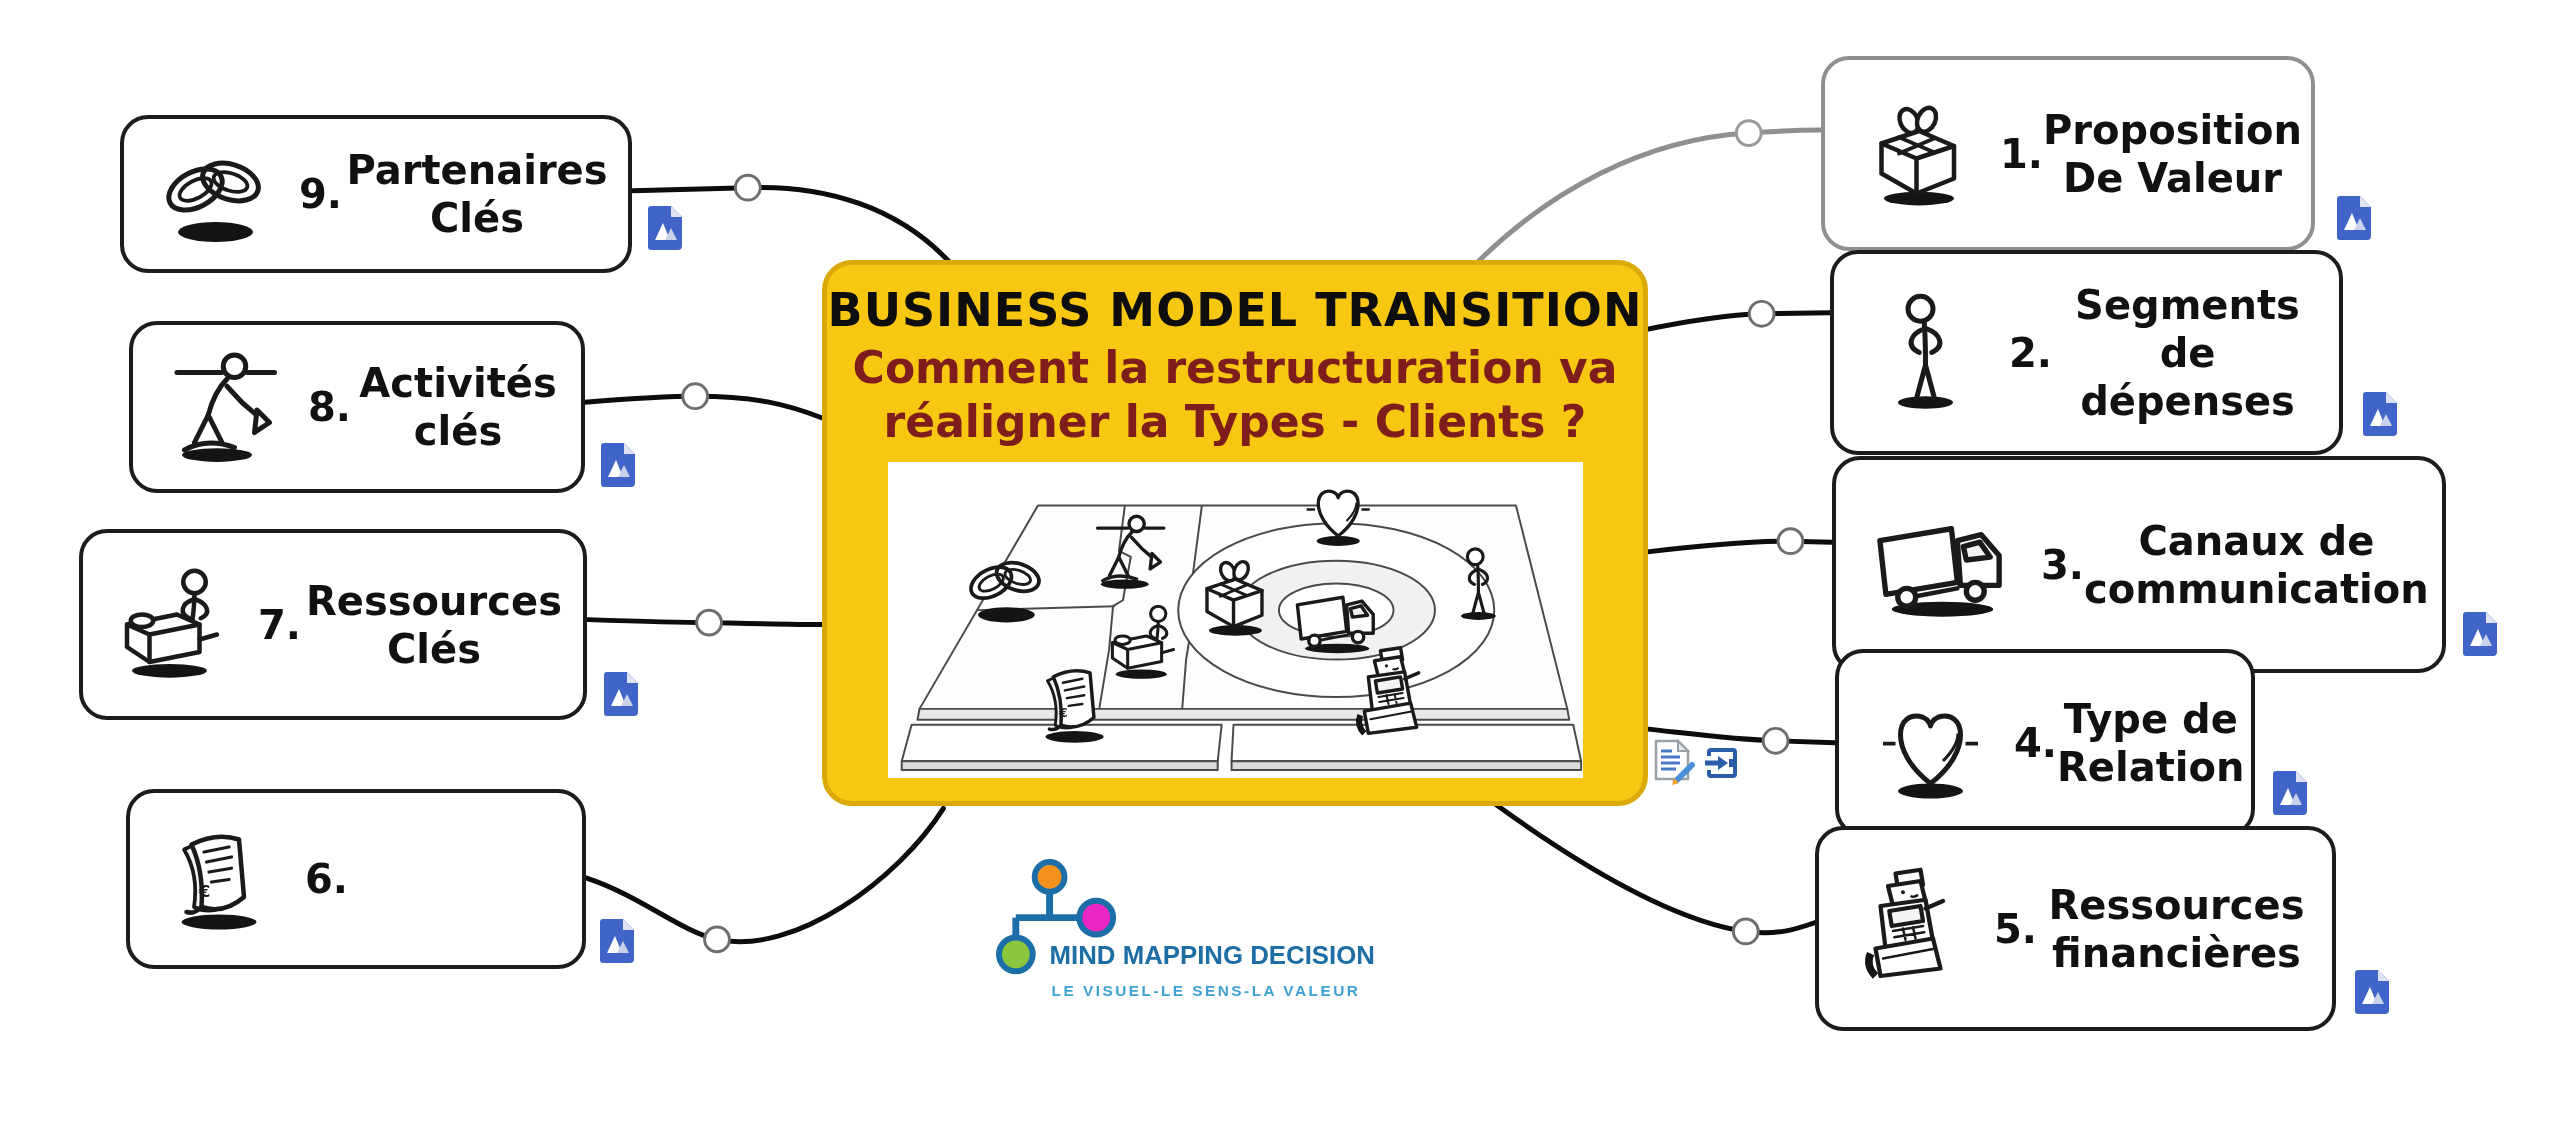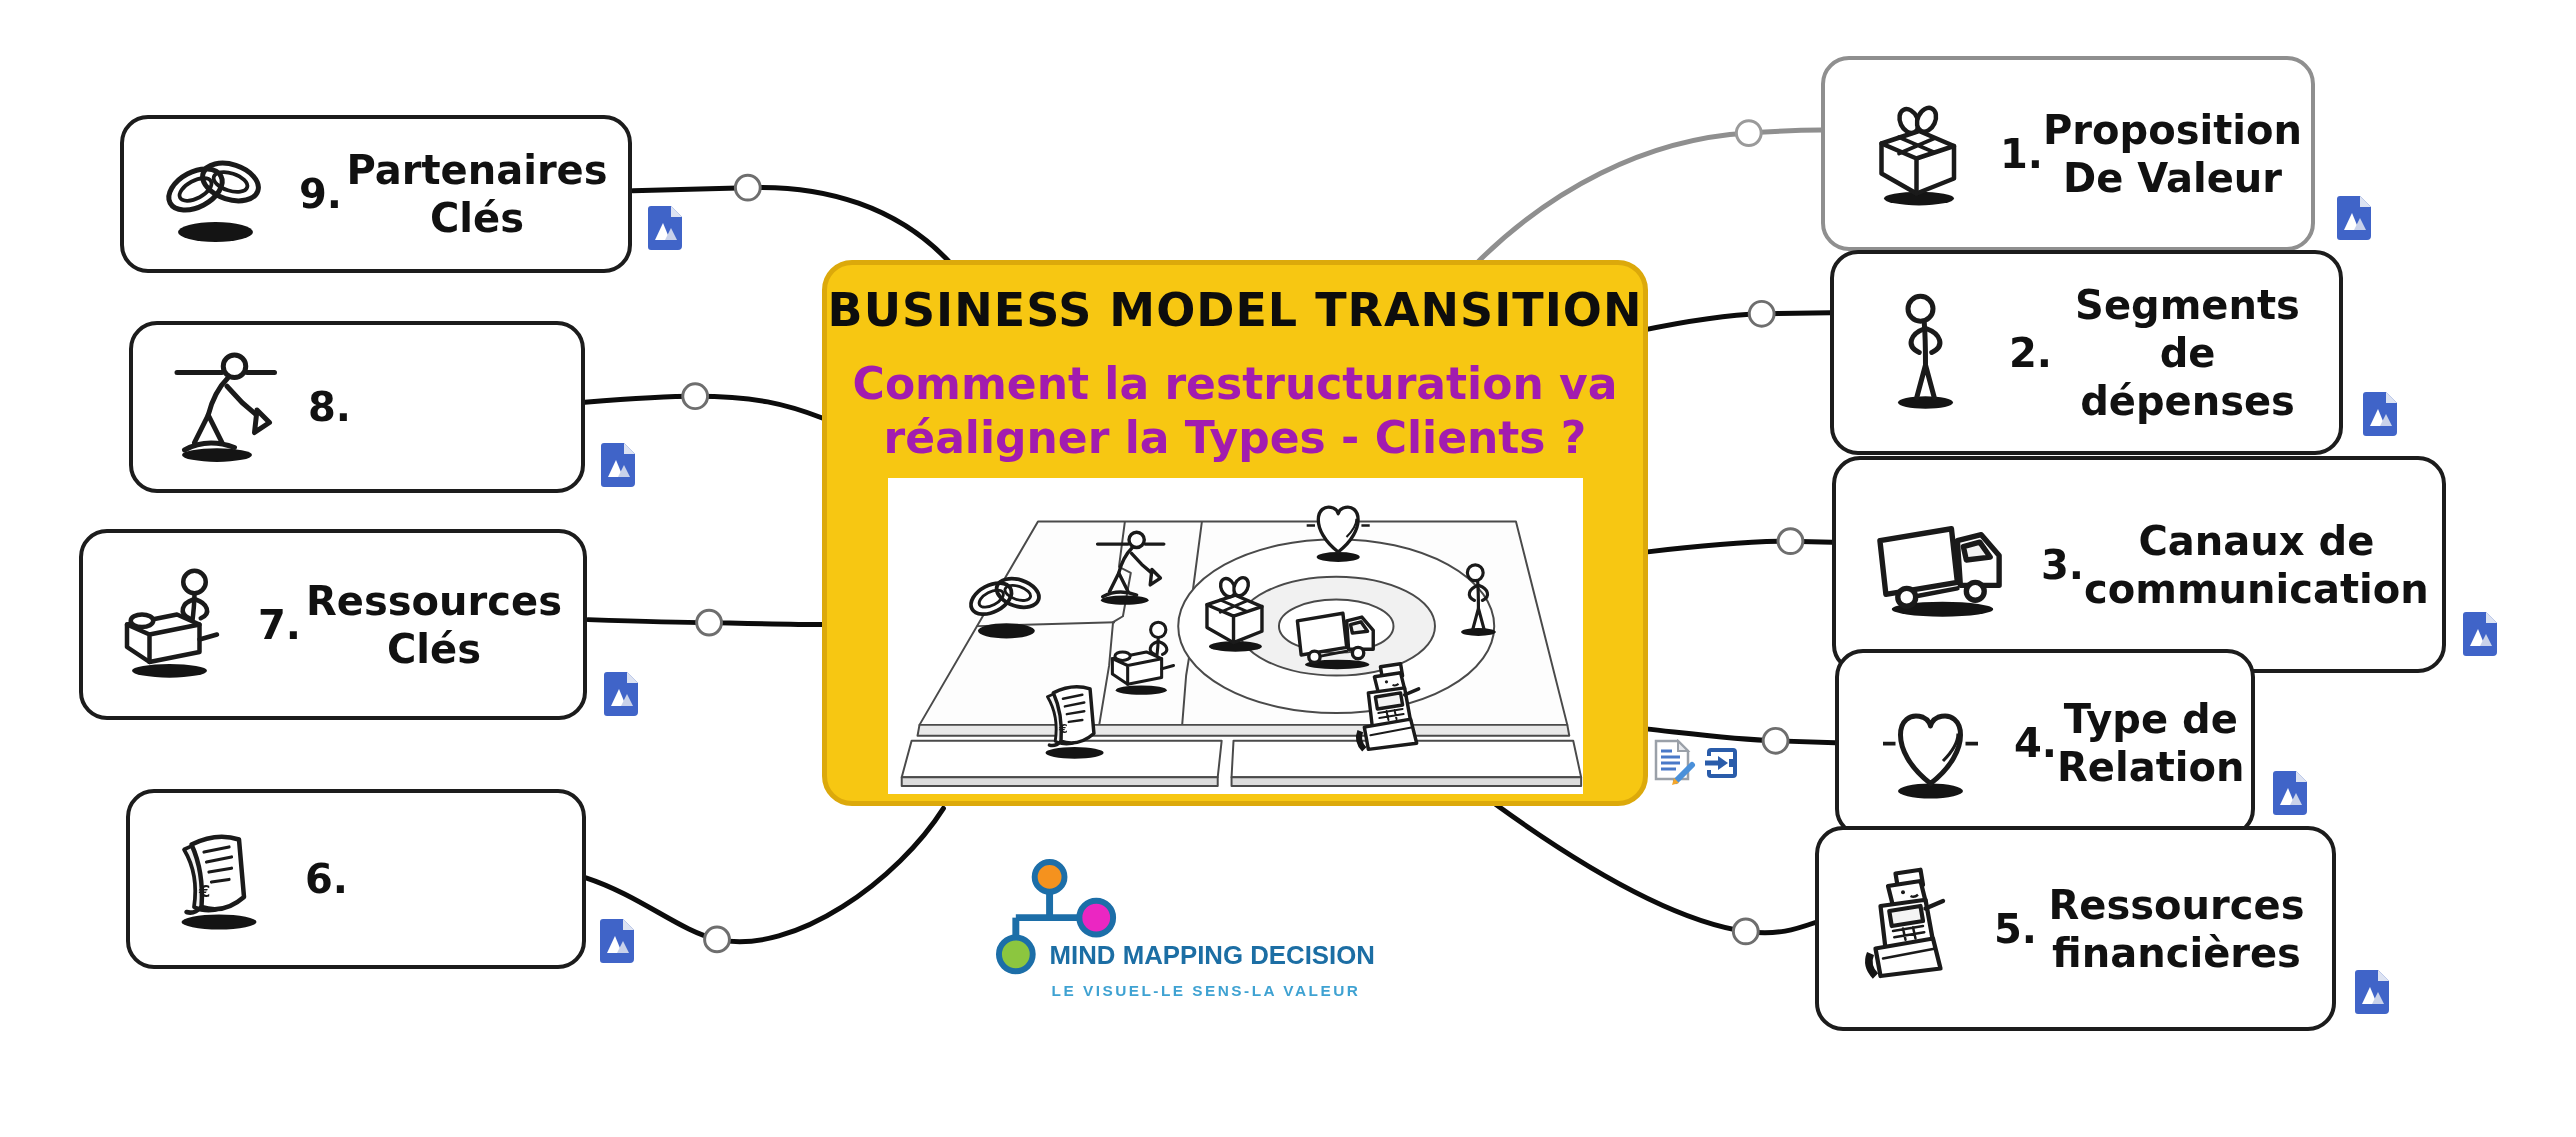--- a/index.html
+++ b/index.html
@@ -16,21 +16,21 @@
   .bicon{flex:0 0 auto;width:147px;height:125px;margin-left:18px;}
   .lbl{flex:1;display:flex;align-items:center;font-weight:bold;font-size:40px;color:#111;padding-right:16px;}
   .num{margin-left:10px;}
   .txt{flex:1;text-align:center;line-height:1.2;}
   .central{
     position:absolute;left:822px;top:260px;width:826px;height:546px;
     background:#F7C712;border:5px solid #DCA90B;border-radius:30px;z-index:2;
     box-sizing:border-box;text-align:center;
   }
   .ctitle{margin-top:18px;font-size:46px;font-weight:bold;color:#0d0d0d;letter-spacing:1px;white-space:nowrap;}
-  .csub{font-size:44px;font-weight:bold;color:#a21caf;line-height:1.22;margin-top:20px;}
+  .csub{font-size:44px;font-weight:bold;color:#7f1d1d;line-height:1.22;margin-top:4px;}
   .cimg{width:695px;height:316px;background:#ffffff;margin:14px auto 0;}
   .floaticon{position:absolute;z-index:3;}
   .logo{position:absolute;left:994px;top:852px;z-index:2;}
 </style>
 </head>
 <body>
 
 <svg width="0" height="0" style="position:absolute" aria-hidden="true">
   <defs>
     <symbol id="sym-rings" viewBox="0 0 100 100">
@@ -222,20 +222,21 @@
 <svg class="floaticon" style="left:647px;top:205px;width:36px;height:46px;" viewBox="0 0 36 46">
     <use href="#sym-doc"></use>
   </svg>
 
 <div class="node" style="left:129px;top:321px;width:456px;height:172px;">
   <svg class="bicon" viewBox="0 0 100 100">
       <use href="#sym-digger"></use>
     </svg>
   <div class="lbl">
     <span class="num">8.</span>
+    <span class="txt"><span>Activités</span><br><span>clés</span></span>
   </div>
 </div>
 <svg class="floaticon" style="left:600px;top:442px;width:36px;height:46px;" viewBox="0 0 36 46">
     <use href="#sym-doc"></use>
   </svg>
 
 <div class="node" style="left:79px;top:529px;width:508px;height:191px;">
   <svg class="bicon" viewBox="0 0 100 100">
       <use href="#sym-resources"></use>
     </svg>

